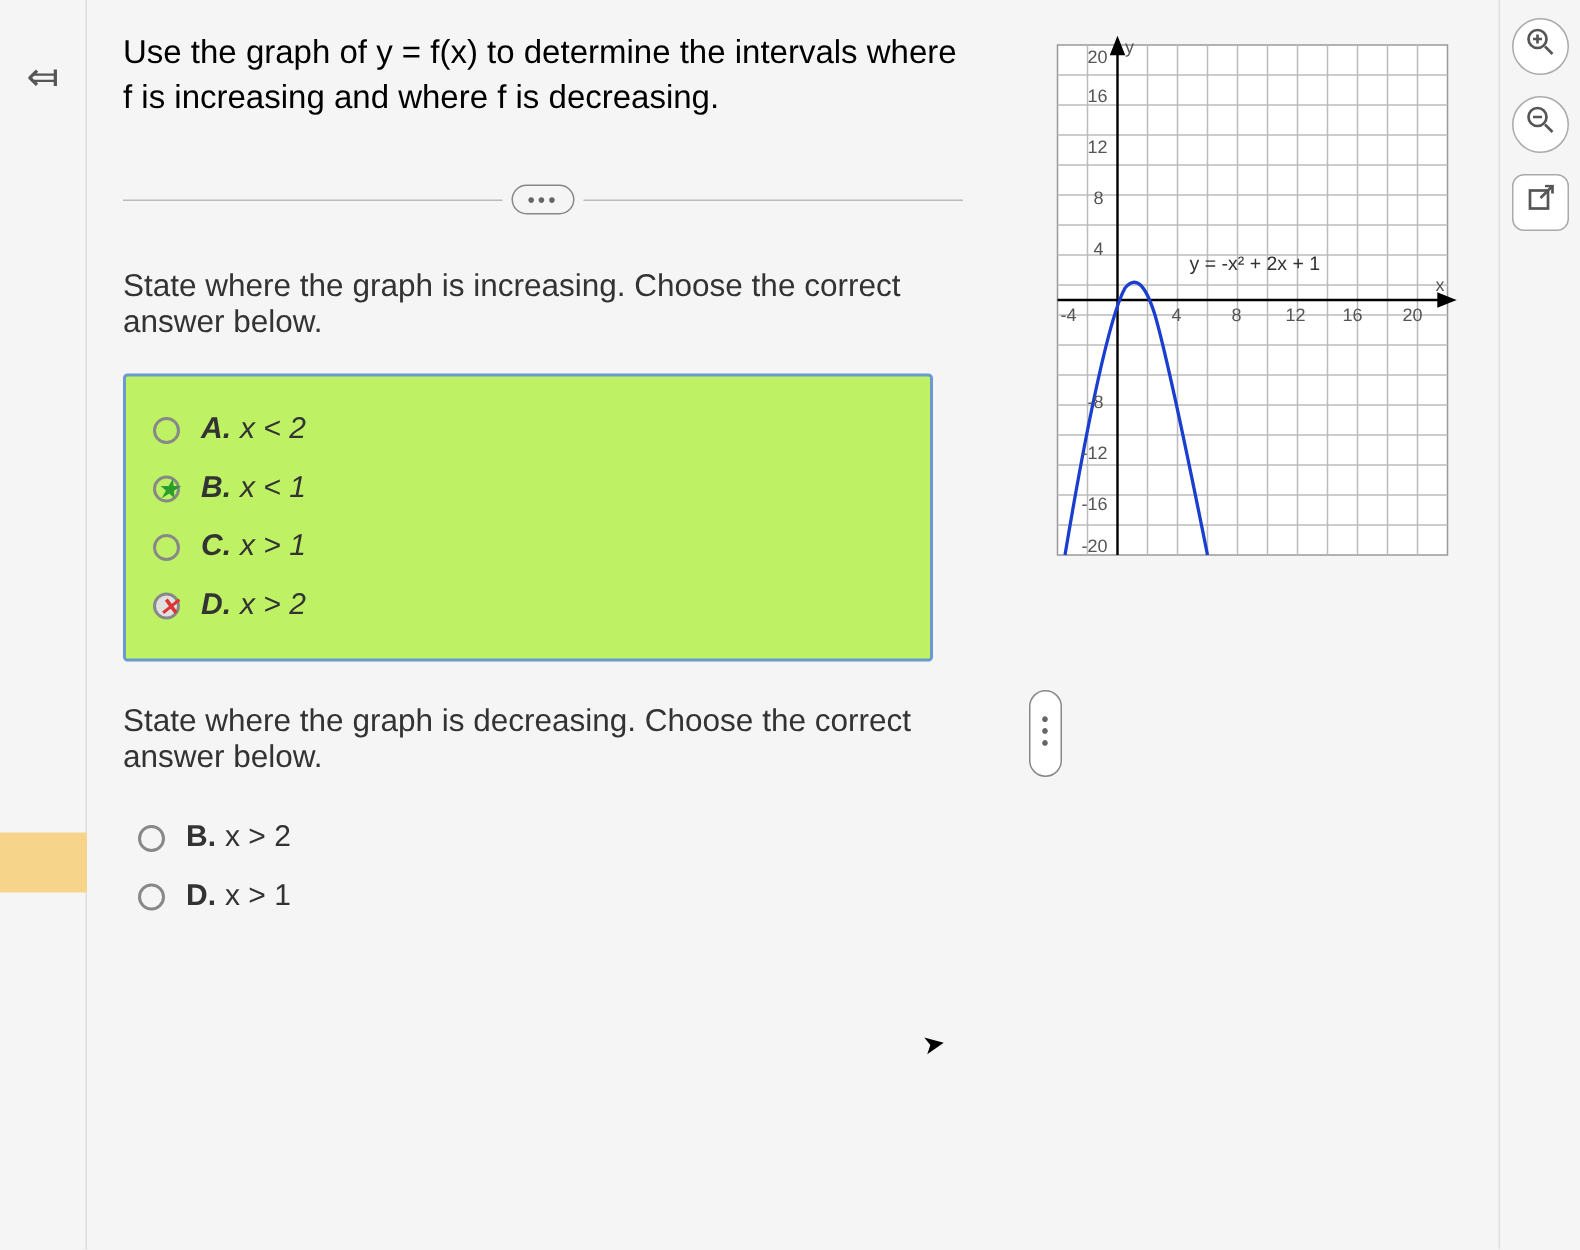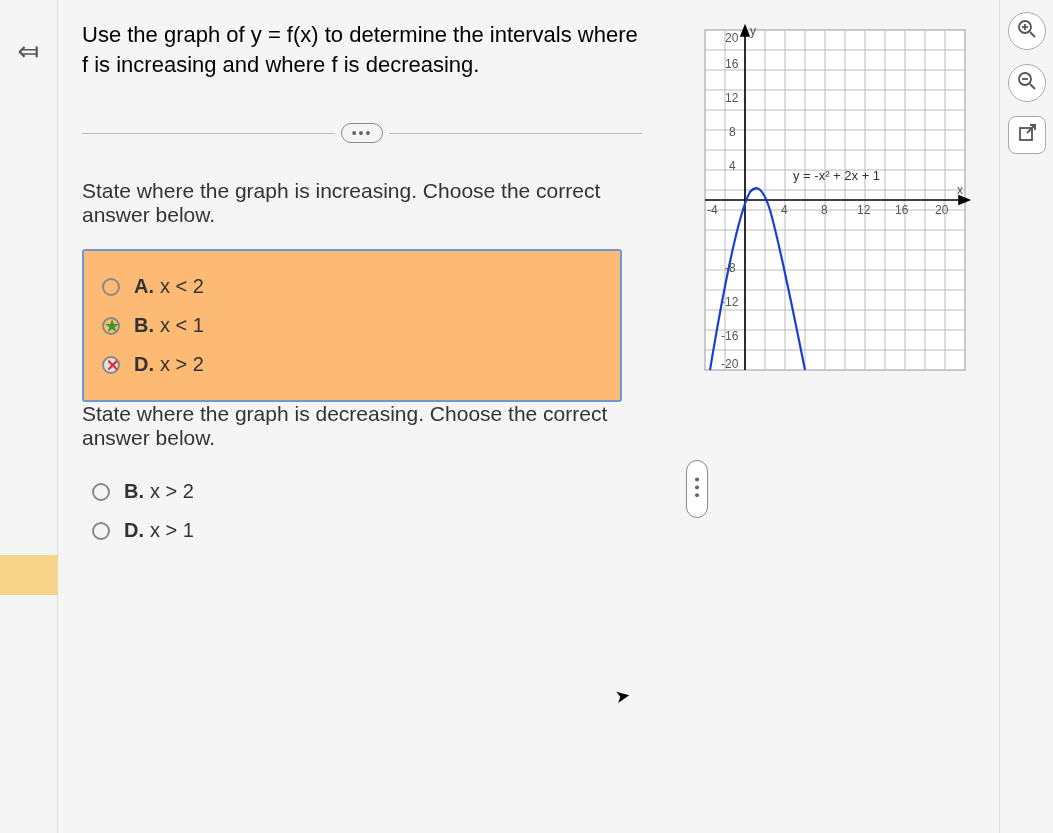--- a/index.html
+++ b/index.html
@@ -68,21 +68,23 @@
   .prompt {
     font-size: 21px;
     max-width: 560px;
     margin-bottom: 22px;
   }
   .answer-box {
     border: 2px solid #6c99cf;
     border-radius: 3px;
     padding: 16px 18px;
     max-width: 540px;
-    background: #fdba74;
+    background: #bef264;
+    margin-bottom: 28px;
+    font-style: italic;
   }
   .option {
     display: flex;
     align-items: center;
     gap: 14px;
     padding: 8px 0;
     font-size: 20px;
     cursor: pointer;
   }
   .radio {
@@ -154,20 +156,24 @@
     <div class="prompt">State where the graph is increasing. Choose the correct answer below.</div>
 
     <div class="answer-box">
       <div class="option">
         <span class="radio"></span>
         <span><span class="opt-letter">A.</span><span>x &lt; 2</span></span>
       </div>
       <div class="option">
         <span class="radio correct"></span>
         <span><span class="opt-letter">B.</span><span>x &lt; 1</span></span>
+      </div>
+      <div class="option">
+        <span class="radio"></span>
+        <span><span class="opt-letter">C.</span><span>x &gt; 1</span></span>
       </div>
       <div class="option">
         <span class="radio wrong filled"></span>
         <span><span class="opt-letter">D.</span><span>x &gt; 2</span></span>
       </div>
     </div>
 
     <div class="prompt">State where the graph is decreasing. Choose the correct answer below.</div>
 
     <div class="q2-options">

